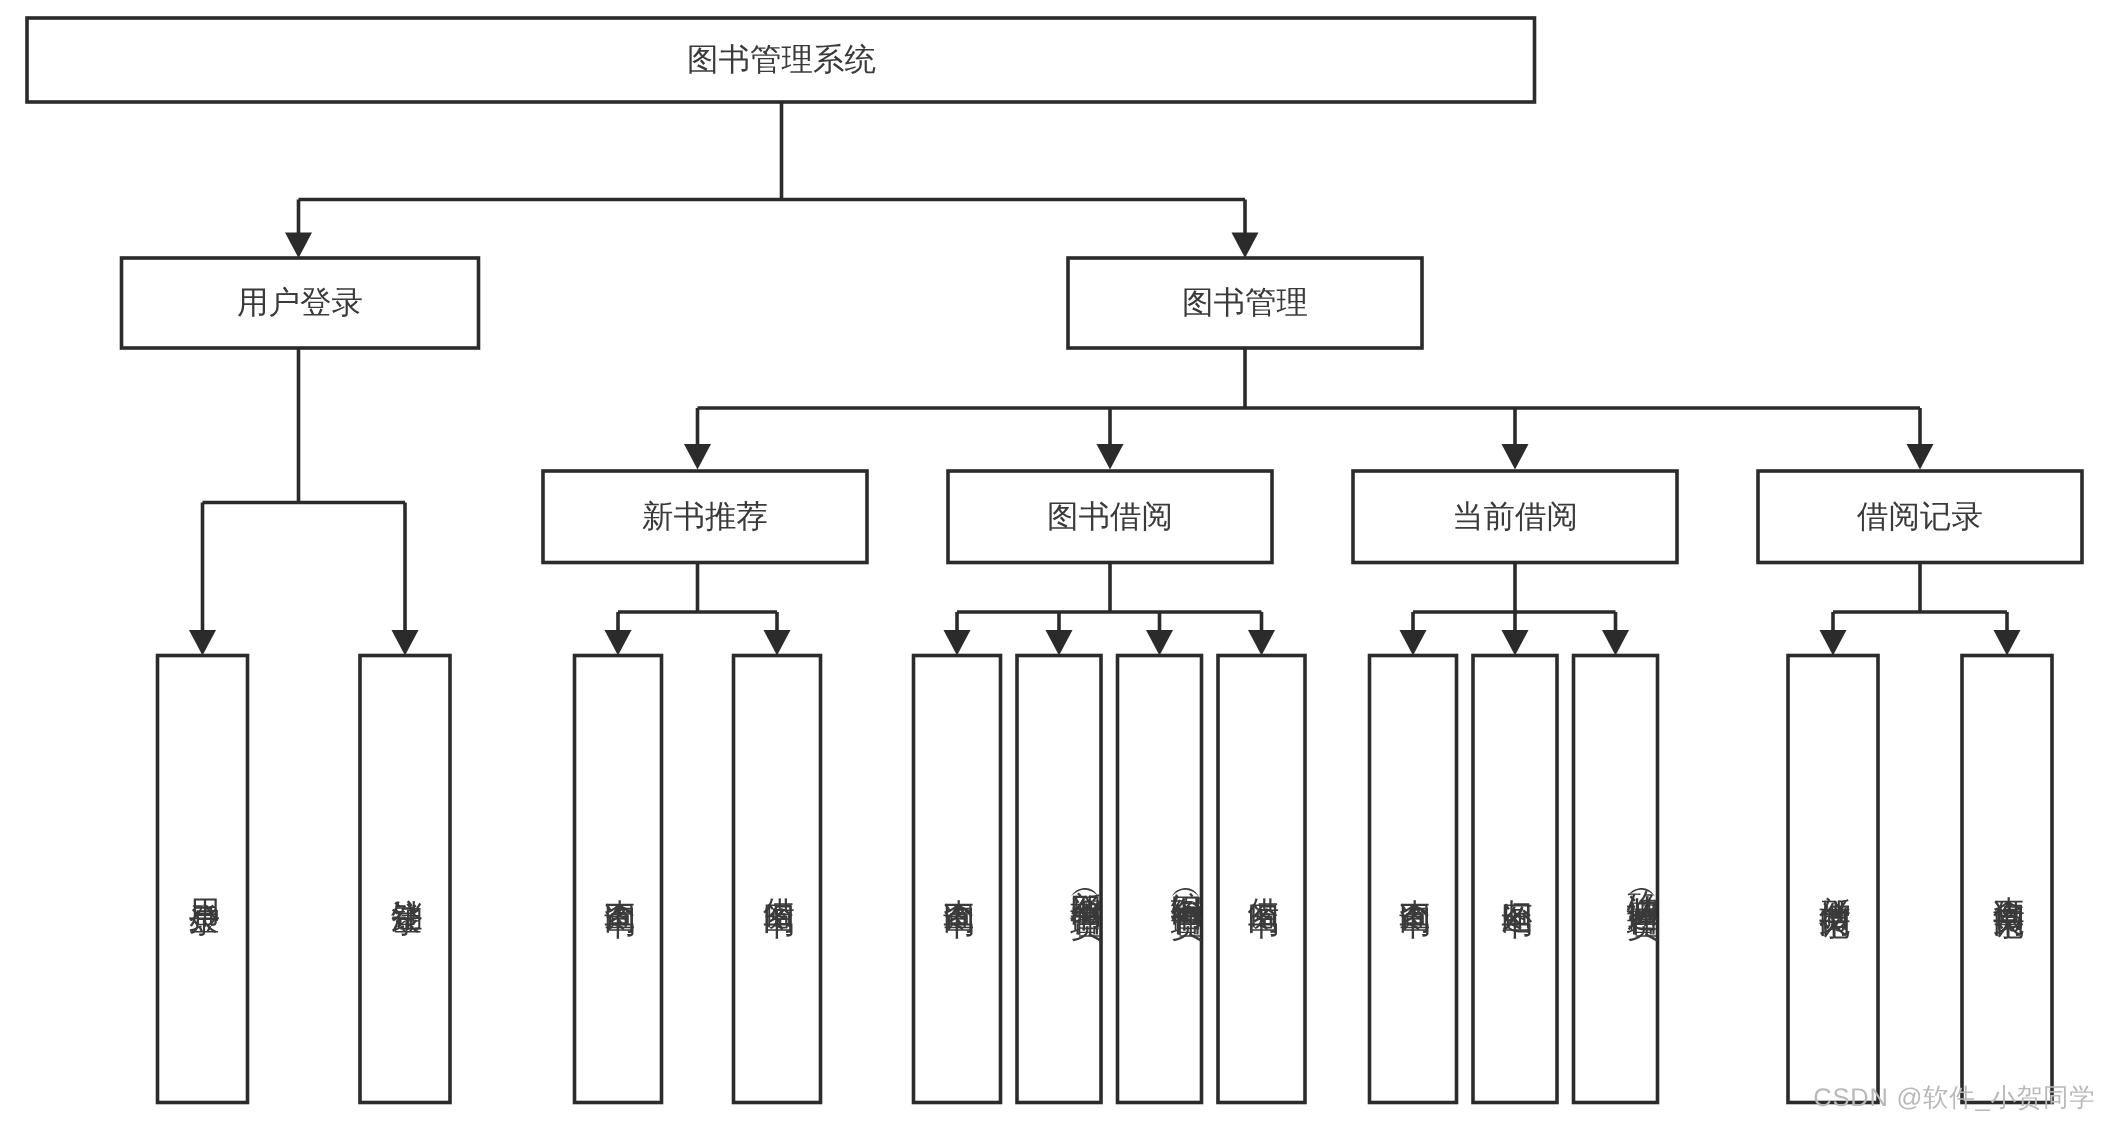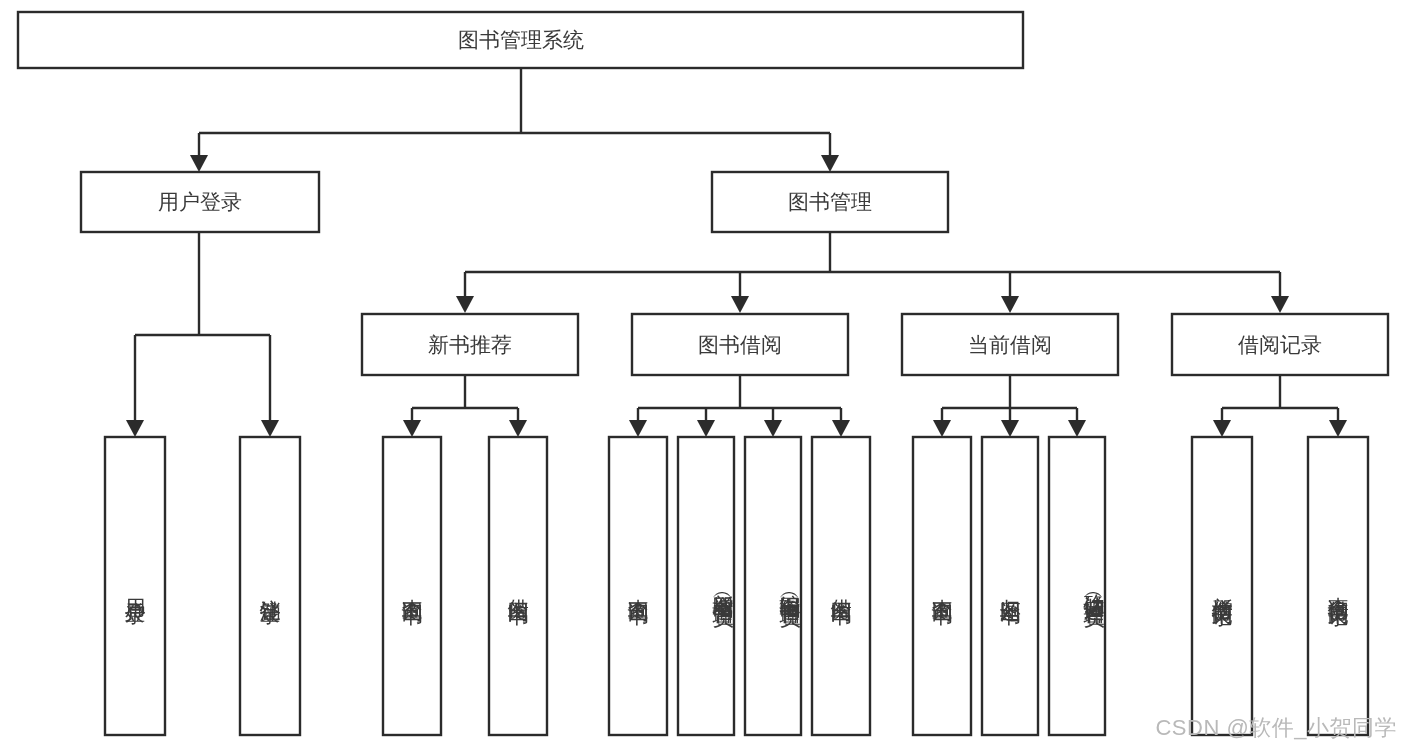--- a/index.html
+++ b/index.html
@@ -70,21 +70,21 @@
     letter-spacing: 2px;
     color: #3a3a3a;
     white-space: nowrap;
     pointer-events: none;
   }
   #watermark {
     position: absolute;
     right: 8px;
     bottom: 4px;
     font-family: "Liberation Sans", "DejaVu Sans", sans-serif;
-    font-size: 22px;
+    font-size: 17px;
     color: #b9b9b9;
     letter-spacing: 0.5px;
     white-space: nowrap;
   }
 </style>
 </head>
 <body>
 
 <div id="diagram-root">
 

